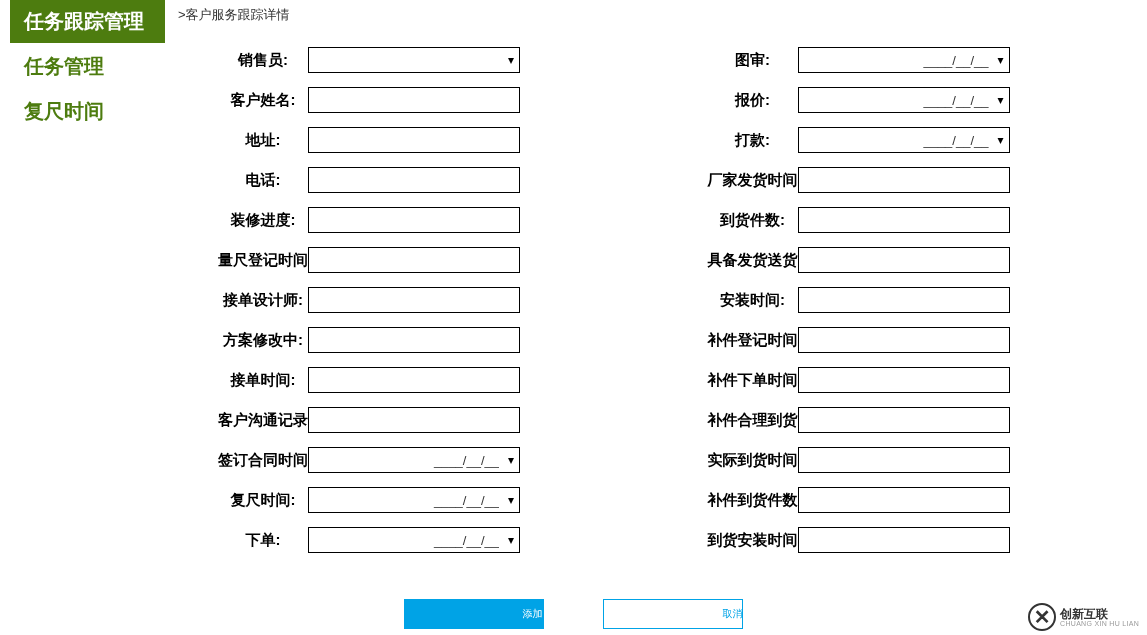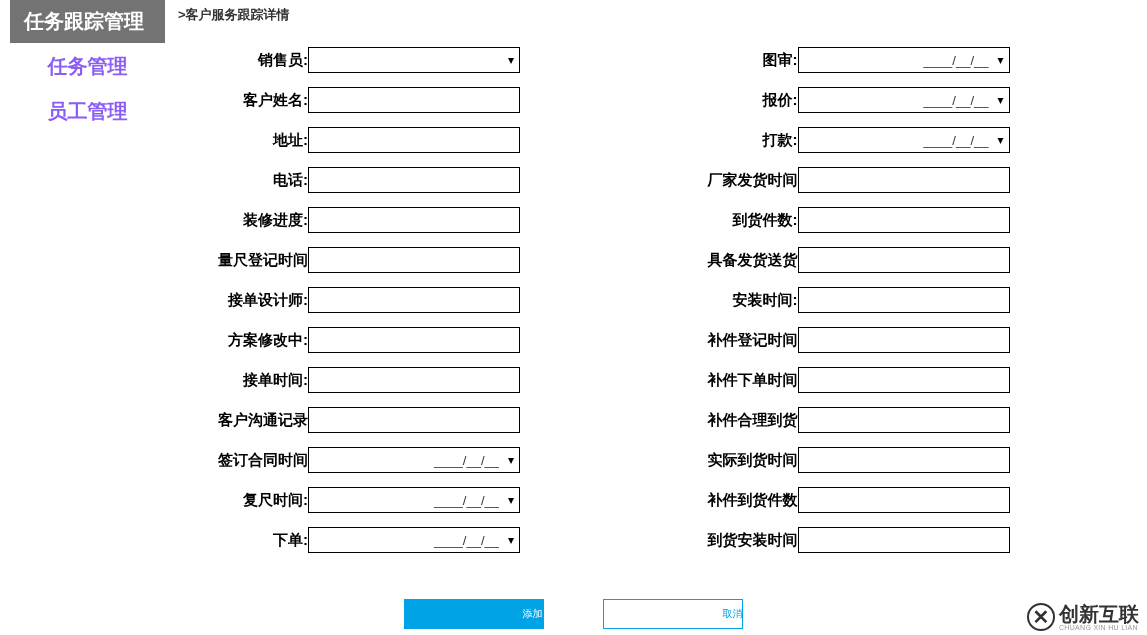--- a/index.html
+++ b/index.html
@@ -1,48 +1,48 @@
 <!DOCTYPE html>
 <html><head>
 <meta charset="utf-8">
 <style>
 * { margin:0; padding:0; box-sizing:border-box; }
 body { font-family:"Microsoft YaHei","SimHei",sans-serif; font-size:14px; background:#fff; width:1147px; height:635px; position:relative; overflow:hidden; }
 .sidebar { position:absolute; left:10px; top:0; width:155px; }
 .sidebar-item { padding:8px 14px; font-size:20px; font-weight:bold; cursor:pointer; margin-bottom:2px; }
-.sidebar-item.active { background:#737373; color:#fff; }
-.sidebar-item:not(.active) { color:#8b5cf6;text-align:center; }
-.breadcrumb { position:absolute; left:178px; top:6px; font-size:13px; color:#333;font-weight:bold; }
+.sidebar-item.active { background:#4d7c0f; color:#fff; }
+.sidebar-item:not(.active) { color:#4d7c0f; }
+.breadcrumb { position:absolute; left:178px; top:6px; font-size:13px; color:#333; }
 .form-area { position:absolute; left:178px; top:40px; right:20px; bottom:50px; }
 .form-columns { display:flex; gap:30px; }
 .form-col { flex:1; }
 .form-row { display:flex; align-items:center; height:40px; }
-.form-label { width:130px; text-align:right; font-size:15px; font-weight:bold; padding-left:40px; white-space:nowrap; }
+.form-label { width:130px; text-align:center; font-size:15px; font-weight:bold; padding-left:40px; white-space:nowrap; }
 .form-control { width:212px; height:26px; border:1px solid #000; padding:0 6px; font-size:13px; background:#fff; }
 select.form-control { appearance:none; -webkit-appearance:none; padding-right:20px; background:#fff; position:relative; }
 .select-wrap { position:relative; display:inline-block; }
 .select-wrap::after { content:"▾"; position:absolute; right:6px; top:50%; transform:translateY(-50%); pointer-events:none; font-size:12px; color:#000; }
 .date-select { text-align:right; padding-right:24px; color:#333; }
 .buttons { position:absolute; left:0; right:0; bottom:6px; text-align:center; }
 .btn { display:inline-block; width:140px; height:30px; line-height:28px; font-size:10px; margin:0 28px; border:1px solid #00a3e6; cursor:pointer; vertical-align:middle;text-align:right; }
 .btn-primary { background:#00a3e6; color:#fff; border:1px solid #00a3e6; }
 .btn-secondary { background:#fff; color:#00a3e6;padding-left:20px; }
 .logo { position:absolute; right:8px; bottom:4px; display:flex; align-items:center; }
 .logo-icon { width:28px; height:28px; border:2px solid #333; border-radius:50%; display:flex; align-items:center; justify-content:center; font-size:20px; font-weight:bold; color:#333; margin-right:4px; }
 .logo-text { display:flex; flex-direction:column; line-height:1; }
-.logo-cn { font-size:20px; font-weight:bold; color:#333; }
+.logo-cn { font-size:12px; font-weight:bold; color:#333; }
 .logo-en { font-size:7px; color:#999; letter-spacing:0.3px; }
 </style>
 </head>
 <body>
 
 <div class="sidebar">
   <div class="sidebar-item active">任务跟踪管理</div>
   <div class="sidebar-item">任务管理</div>
-  <div class="sidebar-item">员工管理</div>
+  <div class="sidebar-item">复尺时间</div>
 </div>
 
 <div class="breadcrumb">&gt;客户服务跟踪详情</div>
 
 <div class="form-area">
   <div class="form-columns">
     <div class="form-col" id="left-col">
         <div class="form-row">
           <div class="form-label">销售员:</div>
           <span class="select-wrap"><select class="form-control"><option></option></select></span>

